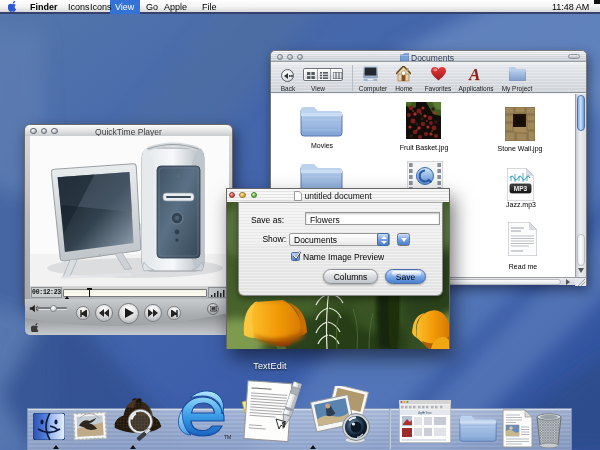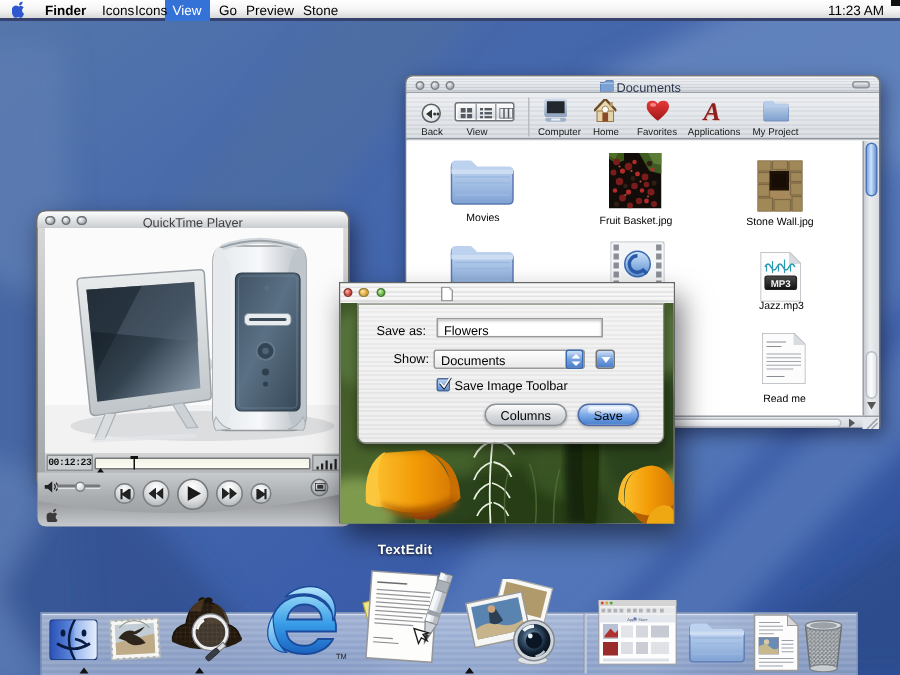--- a/index.html
+++ b/index.html
@@ -38,21 +38,21 @@
 <polygon points="235,470 345,470 640,165 640,60 525,95" fill="#6487c4" opacity=".6"></polygon>
 <polygon points="365,470 430,470 640,260 640,185" fill="#7094cc" opacity=".45"></polygon>
 <polygon points="-20,30 42,30 58,460 -20,460" fill="#5e7cb2" opacity=".75"></polygon>
 <polygon points="240,-10 330,-10 180,185 115,140" fill="#50709e" opacity=".55"></polygon>
 <polygon points="640,330 640,450 470,450" fill="#27477f" opacity=".55"></polygon>
 <polygon points="55,295 185,440 30,450 0,395" fill="#2c4c8a" opacity=".7"></polygon>
 <polygon points="-20,180 60,210 40,320 -20,300" fill="#3a5a9a" opacity=".6"></polygon>
 </g>
 </svg></div>
 
-<div id="qtwin" class="abs" style="left:24px;top:140px;width:209px;height:185px;z-index:10;border-radius:6px;background:linear-gradient(#f2f2f2,#d8d8d8 6%,#b9bcbf 50%,#a6a9ac 94%,#8f9295);border:1px solid #6b6b6b;box-shadow:3px 6px 14px rgba(0,0,20,.5)">
+<div id="qtwin" class="abs" style="left:24px;top:124px;width:209px;height:185px;z-index:10;border-radius:6px;background:linear-gradient(#f2f2f2,#d8d8d8 6%,#b9bcbf 50%,#a6a9ac 94%,#8f9295);border:1px solid #6b6b6b;box-shadow:3px 6px 14px rgba(0,0,20,.5)">
   <div class="abs" style="left:0;top:0;width:207px;height:11px;border-radius:6px 6px 0 0;background:linear-gradient(#fdfdfd,#c9cccf)"></div>
   <div class="wbtn" style="left:5px;top:2.5px;width:6.5px;height:6.5px;background:radial-gradient(circle at 35% 30%,#ffffff,#b8bcc2 60%,#888d94);border:1px solid #6a6f76"></div>
   <div class="wbtn" style="left:15.5px;top:2.5px;width:6.5px;height:6.5px;background:radial-gradient(circle at 35% 30%,#ffffff,#b8bcc2 60%,#888d94);border:1px solid #6a6f76"></div>
   <div class="wbtn" style="left:26px;top:2.5px;width:6.5px;height:6.5px;background:radial-gradient(circle at 35% 30%,#ffffff,#b8bcc2 60%,#888d94);border:1px solid #6a6f76"></div>
   <div class="ttl" style="top:1.5px;font-size:8.5px;color:#3f3f3f">QuickTime Player</div>
 
   <svg class="abs" style="left:5px;top:11px" width="199" height="150" viewBox="0 0 199 150">
     <rect width="199" height="150" fill="#fbfbfb"></rect>
     <rect y="118" width="199" height="32" fill="#f2f2f2"></rect>
     <ellipse cx="105" cy="132" rx="88" ry="10" fill="#dcdddf"></ellipse>
@@ -450,20 +450,21 @@
 
 <div id="tewin" class="abs" style="left:226px;top:188px;width:224px;height:161px;z-index:20;background:#ddd;box-shadow:4px 9px 18px rgba(0,0,10,.55);border:1px solid #666">
   <div class="abs" style="left:0;top:0;width:222px;height:13px;background:repeating-linear-gradient(#f7f7f7 0px,#f7f7f7 1.5px,#e3e3e3 2.5px,#e3e3e3 3px),linear-gradient(#fafafa,#d2d2d2)">
     <div class="wbtn" style="left:1.5px;top:2.5px;width:6.5px;height:6.5px;background:radial-gradient(circle at 35% 30%,#ffc0b8,#d84a3e 60%,#97261c);border:1px solid #8a3a32"></div>
     <div class="wbtn" style="left:12px;top:2.5px;width:6.5px;height:6.5px;background:radial-gradient(circle at 35% 30%,#ffedb0,#e8a83c 60%,#a87614);border:1px solid #97803a"></div>
     <div class="wbtn" style="left:23.5px;top:2.5px;width:6.5px;height:6.5px;background:radial-gradient(circle at 35% 30%,#d8f5bb,#68ba45 60%,#37791c);border:1px solid #4a7a38"></div>
     <svg class="abs" style="left:67px;top:2px" width="8" height="10" viewBox="0 0 8 10">
           <path d="M.5 .5 h5 l2 2 v7 h-7 z" fill="#fff" stroke="#888" stroke-width=".8"></path>
           <path d="M5.5 .5 l2 2 h-2 z" fill="#ccc"></path>
         </svg>
+    <div class="abs" style="left:0;top:2px;width:100%;text-align:center;font-size:8.5px;color:#111">untitled document</div>
   </div>
 
   <svg class="abs" style="left:0;top:13px" width="222" height="147" viewBox="0 0 222 147" preserveAspectRatio="none">
     <defs>
       <linearGradient id="grn" x1="0" y1="0" x2="1" y2="1">
             <stop offset="0" stop-color="#3d5525"></stop>
             <stop offset=".4" stop-color="#49632c"></stop>
             <stop offset=".7" stop-color="#2f471d"></stop>
             <stop offset="1" stop-color="#3a5226"></stop>
           </linearGradient>
@@ -526,41 +527,41 @@
 
     <path d="M204 147 q2 -10 10 -12 q8 -1 9 7 q0 8 -6 12 l-9 0 q-4 -3 -4 -7z" fill="#f0a812"></path>
 
     <g stroke="#52703a" stroke-width="1" fill="none" opacity=".8">
       <path d="M130 147 q2 -25 -4 -40 M142 147 q0 -22 4 -36 M110 147 q-2 -22 2 -34"></path>
     </g>
   </svg>
 
   <div class="abs" style="left:11px;top:13px;width:205px;height:94px;background:repeating-linear-gradient(rgba(255,255,255,.3) 0 1.5px, rgba(0,0,0,0.015) 1.5px 3px),linear-gradient(#efefef,#e7e7e7);border:1px solid #888;border-top:1px solid #aaa;border-radius:0 0 6px 6px;box-shadow:0 3px 6px rgba(0,0,0,.4);font-size:8.5px;color:#000">
     <div class="abs" style="left:0;top:11.5px;width:45px;text-align:right">Save as:</div>
-    <div class="abs" style="left:52px;top:9px;width:111px;height:13px;background:#fff;border:1px solid #999;box-shadow:inset 0 1px 2px rgba(0,0,0,.25)">
+    <div class="abs" style="left:66px;top:9px;width:135px;height:13px;background:#fff;border:1px solid #999;box-shadow:inset 0 1px 2px rgba(0,0,0,.25)">
           <span style="position:absolute;left:4px;top:1.5px">Flowers</span>
         </div>
     <div class="abs" style="left:2px;top:31px;width:45px;text-align:right">Show:</div>
     <div class="abs" style="left:50px;top:29.5px;width:101px;height:13px;background:linear-gradient(#fff,#e8e8e8);border:1px solid #999;border-radius:2px">
           <span style="position:absolute;left:4px;top:1.5px">Documents</span>
       <div class="abs" style="left:87px;top:-1px;width:12px;height:13px;border-radius:2px;background:linear-gradient(#cfe0f8,#74a0e0 50%,#4a7ec8);border:.5px solid #3a6ab0">
         <div class="abs" style="left:3px;top:2px;width:0;height:0;border-left:3px solid transparent;border-right:3px solid transparent;border-bottom:3.5px solid #fff"></div>
         <div class="abs" style="left:3px;top:7px;width:0;height:0;border-left:3px solid transparent;border-right:3px solid transparent;border-top:3.5px solid #fff"></div>
       </div>
     </div>
     <div class="abs" style="left:158px;top:29.5px;width:13px;height:13px;border-radius:2.5px;background:linear-gradient(#cfe0f8,#74a0e0 50%,#4a7ec8);border:1px solid #777">
       <div class="abs" style="left:3px;top:4.5px;width:0;height:0;border-left:3.5px solid transparent;border-right:3.5px solid transparent;border-top:4.5px solid #fff"></div>
     </div>
     <div class="abs" style="left:52px;top:48.5px;width:9px;height:9px;background:linear-gradient(#b8d2f4,#5a8ed8);border:1px solid #4a6a9a;border-radius:1.5px">
       <svg class="abs" style="left:0px;top:-2.5px" width="10" height="11" viewBox="0 0 10 11">
             <path d="M1.5 5.5 L4 8.5 L8.5 1.5" stroke="#10131a" stroke-width="1.7" fill="none"></path>
             <path d="M1.5 5 L4 8 L8.5 1" stroke="#f4f8ff" stroke-width="1.2" fill="none"></path>
           </svg>
     </div>
-    <div class="abs" style="left:64px;top:49px">Save Image Toolbar</div>
+    <div class="abs" style="left:64px;top:49px">Name Image Preview</div>
     <div class="abs" style="left:84px;top:66px;width:55px;height:15px;border-radius:8px;background:linear-gradient(#fdfdfd,#d8dade 55%,#c2c6cc);border:1px solid #8a9098;text-align:center;line-height:14px;box-shadow:0 1px 2px rgba(0,0,0,.3)">Columns</div>
     <div class="abs" style="left:146px;top:66px;width:41px;height:15px;border-radius:8px;background:linear-gradient(#d6e6fa,#86b0ea 45%,#5088d4 90%);border:1px solid #4a6aaa;text-align:center;line-height:14px;box-shadow:0 1px 2px rgba(0,0,0,.3)">Save<div class="abs" style="left:6px;top:1px;width:29px;height:5px;border-radius:4px;background:linear-gradient(rgba(255,255,255,.95),rgba(255,255,255,.2))"></div></div>
   </div>
 </div>
 
 <div id="dock" class="abs" style="left:27px;top:408px;width:545px;height:42px;z-index:30;background:repeating-linear-gradient(rgba(255,255,255,.08) 0 2px, rgba(110,130,165,.08) 2px 4px),linear-gradient(rgba(205,215,232,.72),rgba(175,190,215,.66));border:1px solid rgba(120,140,175,.8);border-bottom:none;box-shadow:inset 0 1px 0 rgba(255,255,255,.5)"></div>
 <div id="dockicons" class="abs" style="left:0;top:0;width:600px;height:450px;z-index:31;pointer-events:none">
 
   <svg class="abs" style="left:33px;top:413px" width="32" height="27" viewBox="0 0 32 27">
     <defs>
@@ -650,21 +651,21 @@
             <stop offset="0" stop-color="#b4e6fa"></stop>
             <stop offset="1" stop-color="#44a0ea"></stop>
           </linearGradient>
         </defs>
     <path d="M27 9 C13 9 5 19 5 29 C5 41 14 48 27 48 C36 48 43 44 46 38 L36 38 C34 41 31 42.5 27 42.5 C20 42.5 15.5 39 15 33 L48 33 C49 21 40 9 27 9 z M27 15 C34 15 38 19.5 38.5 25 L15.5 25 C16.5 19 20.5 15 27 15 z" fill="url(#ieg)" stroke="#1a4a9a" stroke-width="1.2"></path>
     <path d="M14 10 C22 2 34 1 41 6 C48 11 49 20 46 26 C46 15 38 8 27 8 C22 8 17 9 14 10 z" fill="url(#ieg2)" stroke="#1a4a9a" stroke-width="1"></path>
     <path d="M6 22 C2 29 1 37 5 42 C7 45 11 47 15 47 C9 42 6 33 6 22 z" fill="url(#ieg2)" stroke="#1a4a9a" stroke-width=".8"></path>
     <text x="48" y="51" font-size="5" fill="#222" font-family="Liberation Sans">TM</text>
   </svg>
 
-  <div class="abs" style="left:230px;top:361px;width:80px;text-align:center;font-size:9px;font-weight:bold;color:#fff;text-shadow:0 1px 2px rgba(0,0,0,.85);letter-spacing:.2px">TextEdit</div>
+  <div class="abs" style="left:230px;top:361px;width:80px;text-align:center;font-size:9px;font-weight:normal;color:#fff;text-shadow:0 1px 2px rgba(0,0,0,.85);letter-spacing:.2px">TextEdit</div>
   <svg class="abs" style="left:236px;top:380px" width="72" height="66" viewBox="0 0 72 66">
     <path d="M6 22 l10 36 l24 -8 l-12 -34 z" fill="#f3e78e" stroke="#b8a83a" stroke-width=".8"></path>
     <g transform="rotate(4 30 30)">
       <rect x="10" y="2" width="44" height="58" fill="#fdfdfb" stroke="#96969a" stroke-width="1"></rect>
       <path d="M14 9 h20" stroke="#6a6a6e" stroke-width="1"></path>
       <g stroke="#94949a" stroke-width=".8">
         <path d="M14 14 h36 M14 16.8 h36 M14 19.6 h36 M14 22.4 h36 M14 25.2 h36 M14 28 h36 M14 30.8 h32 M14 33.6 h36 M14 36.4 h26"></path>
       </g>
       <path d="M14 46 h13 M14 49 h17" stroke="#88888a" stroke-width=".7"></path>
     </g>
@@ -793,20 +794,20 @@
 <div id="menubar" class="abs">
   <div id="mviewhl" class="abs"></div>
   <svg class="abs" style="left:8px;top:1px" width="11" height="12" viewBox="0 0 11 12">
         <path fill="#2f58d0" d="M8.2 2.2c-.6.7-1.5 1.1-2.3 1-.1-.9.3-1.8.8-2.3C7.3.2 8.2-.1 8.9 0c.1.8-.2 1.6-.7 2.2zM8.7 3.4c-1.3-.1-2.3.7-2.9.7-.6 0-1.5-.7-2.5-.7C2 3.5.8 4.2.2 5.4c-1.1 2-.3 5 .8 6.6.5.8 1.2 1.7 2 1.6.8 0 1.1-.5 2.1-.5s1.3.5 2.1.5c.9 0 1.5-.8 2-1.6.6-.9.9-1.8.9-1.9 0 0-1.7-.7-1.7-2.6 0-1.6 1.3-2.4 1.4-2.4-.8-1.1-2-1.3-2.4-1.3z" transform="scale(0.8)"></path>
       </svg>
   <span style="left:30px;font-weight:bold">Finder</span>
   <span style="left:68px">Icons</span>
   <span style="left:90px">Icons</span>
   <span style="left:115px;color:#fff">View</span>
   <span style="left:146px">Go</span>
-  <span style="left:164px">Preview</span>
-  <span style="left:202px">Stone</span>
-  <span style="left:552px">11:23 AM</span>
+  <span style="left:164px">Apple</span>
+  <span style="left:202px">File</span>
+  <span style="left:552px">11:48 AM</span>
   <div class="abs" style="left:594px;top:0;width:6px;height:4px;background:#111"></div>
 </div>
 
 
 </div>
 
 </body></html>

